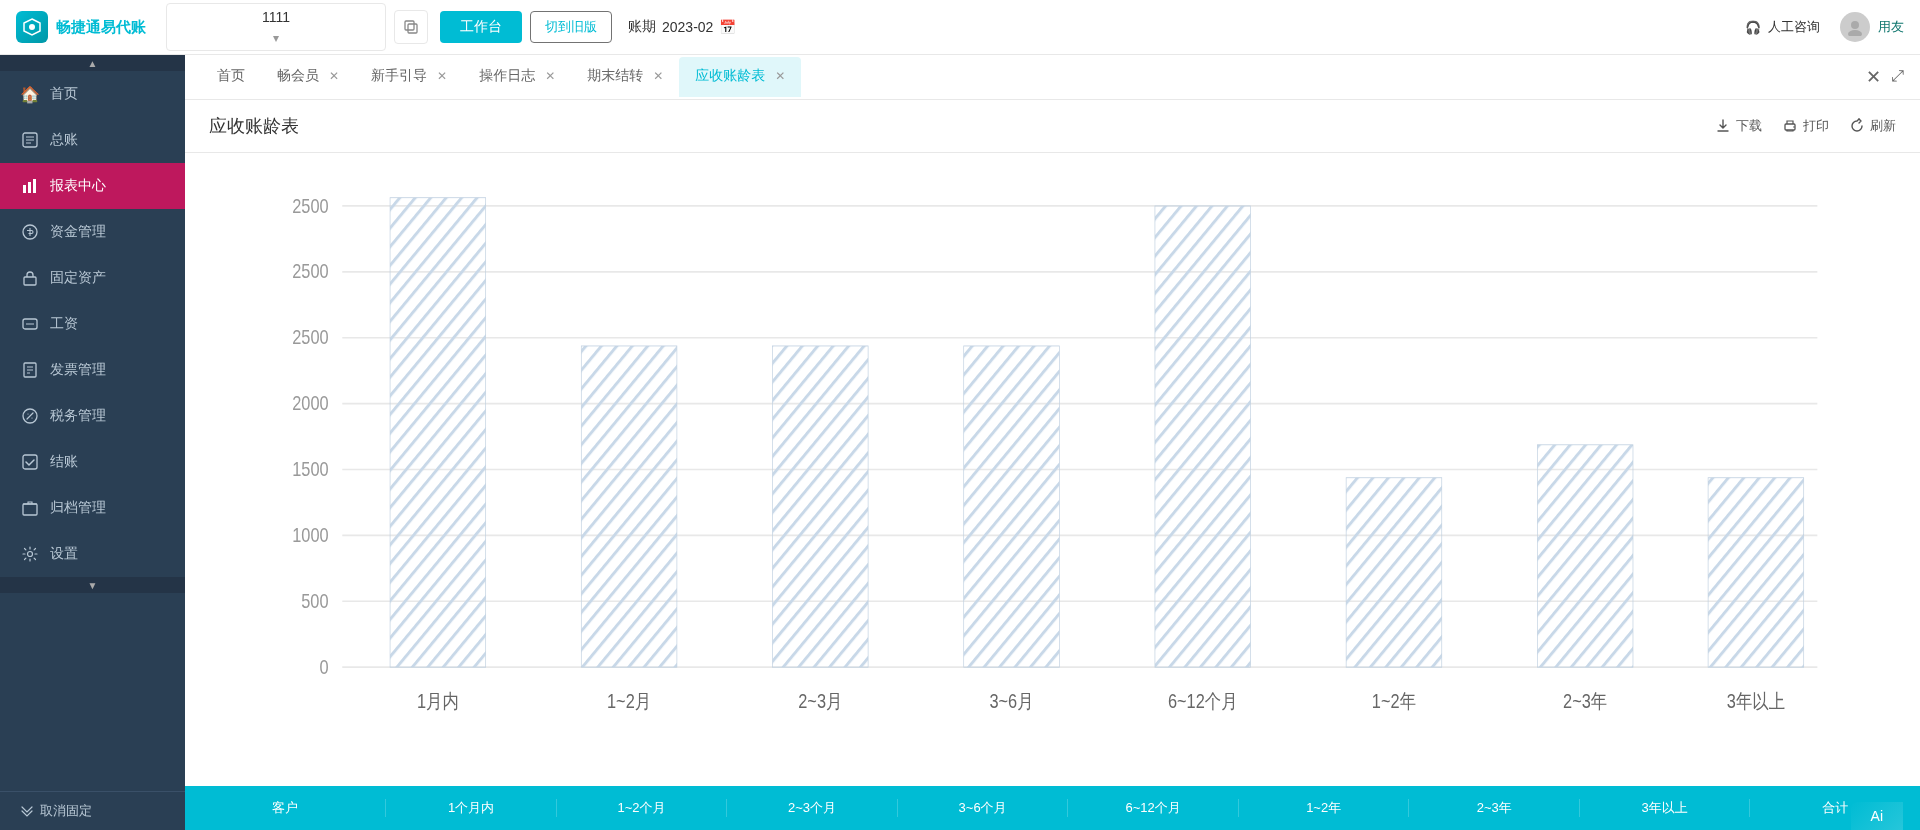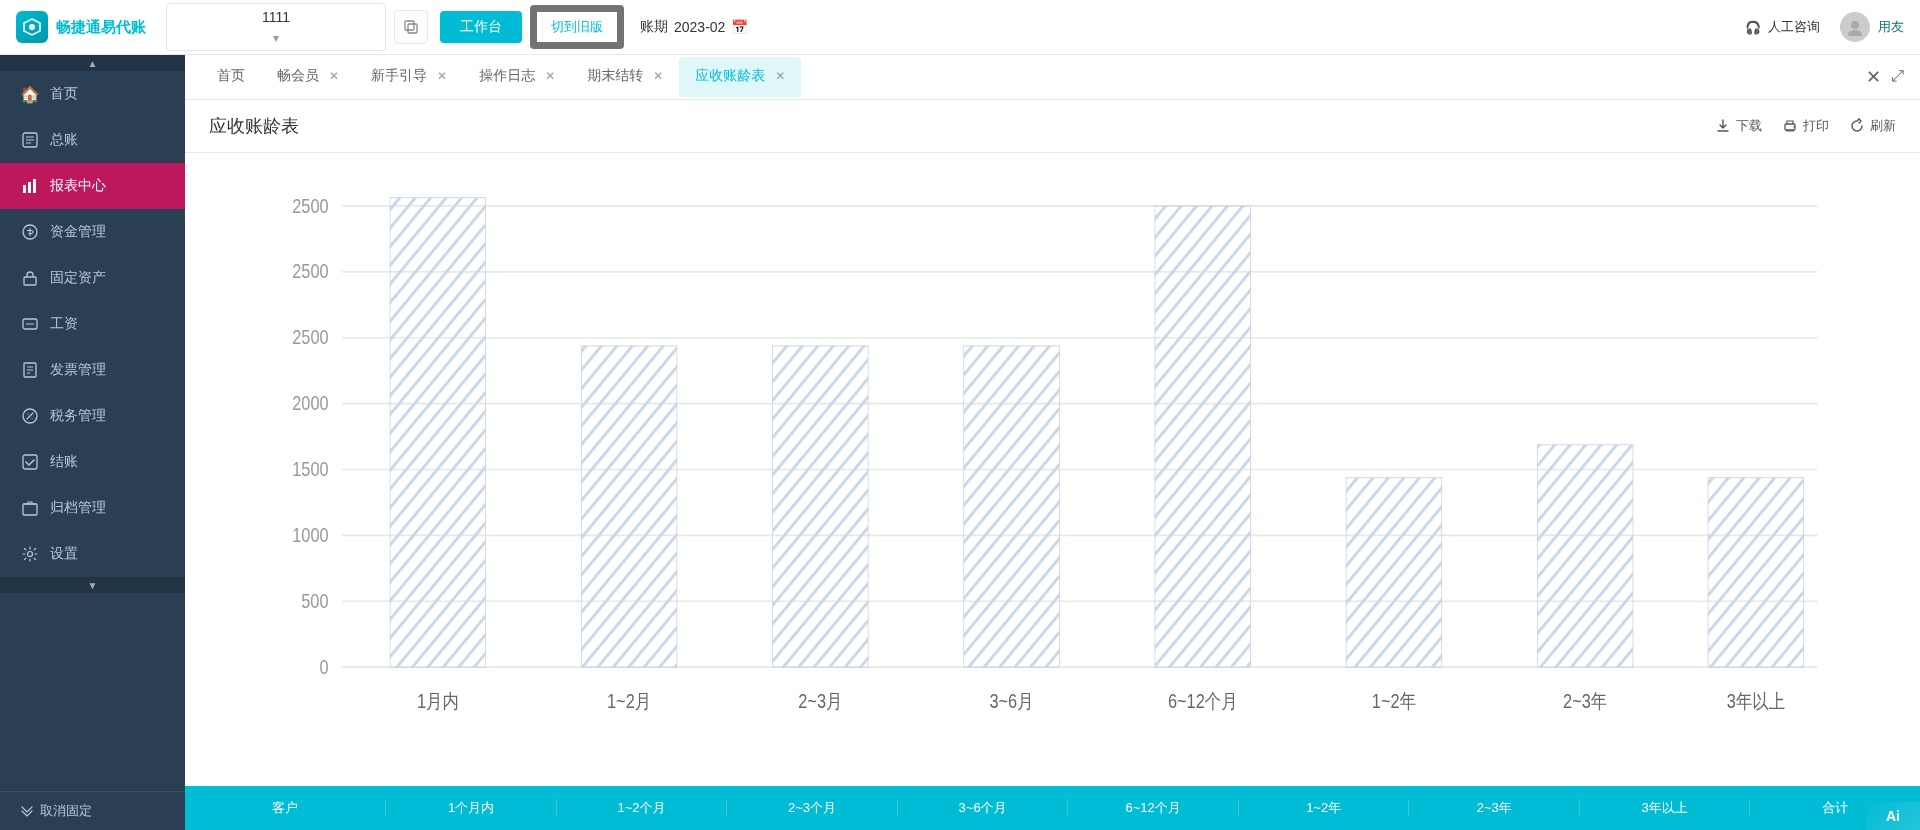--- a/index.html
+++ b/index.html
@@ -16,21 +16,21 @@
 
     
     .logo-area { display: flex; align-items: center; gap: 8px; }
     .logo-icon { width: 32px; height: 32px; background: linear-gradient(135deg, #00bcd4, #0097a7); border-radius: 6px; display: flex; align-items: center; justify-content: center; color: white; font-size: 14px; font-weight: bold; }
     .logo-text { color: #00bcd4; font-size: 15px; font-weight: bold; }
     .company-selector { display: flex; align-items: center; gap: 6px; margin-left: 20px; border: 1px solid #e8e8e8; border-radius: 4px; padding: 5px 12px; cursor: pointer; background: #fff; min-width: 220px; flex-direction: column; }
     .company-name { font-size: 14px; color: #333; }
     .chevron-down { color: #999; font-size: 12px; }
     .copy-btn { margin-left: 8px; width: 34px; height: 34px; border: 1px solid #e8e8e8; border-radius: 4px; display: flex; align-items: center; justify-content: center; cursor: pointer; background: #fff; color: #666; }
     .workbench-btn { margin-left: 12px; background: #00bcd4; color: white; border: none; border-radius: 4px; padding: 7px 20px; cursor: pointer; font-size: 14px; }
-    .old-version-btn { margin-left: 8px; border: 7px solid #737373; color: #00bcd4; border-radius: 4px; padding: 6px 14px; cursor: pointer; background: #fff; font-size: 13px; }
+    .old-version-btn { margin-left: 8px; border: 1px solid #737373; color: #00bcd4; border-radius: 4px; padding: 6px 14px; cursor: pointer; background: #fff; font-size: 13px; }
     .period-area { margin-left: 16px; display: flex; align-items: center; gap: 6px; color: #333; font-size: 14px; }
     .period-icon { color: #00bcd4; }
     .right-area { margin-left: auto; display: flex; align-items: center; gap: 20px; }
     .consultant-btn { display: flex; align-items: center; gap: 6px; color: #333; cursor: pointer; font-size: 13px; }
     .user-area { display: flex; align-items: center; gap: 8px; cursor: pointer; }
     .avatar { width: 30px; height: 30px; border-radius: 50%; background: #ccc; display: flex; align-items: center; justify-content: center; color: #666; font-size: 14px; }
     .username { color: #0f766e; font-size: 13px; }
 
     
     .sidebar-item { display: flex; align-items: center; gap: 10px; padding: 13px 20px; color: #b8c7d4; cursor: pointer; transition: background 0.2s; font-size: 14px; }
@@ -54,21 +54,21 @@
     .chart-area { flex: 1; background: #fff; margin: 0; padding: 20px 48px; position: relative; overflow: hidden; }
     .chart-svg { width: 100%; height: 100%; }
 
     
     .table-footer { height: 44px; background: #00bcd4; display: flex; align-items: center; flex-shrink: 0; }
     .table-col { flex: 1; text-align: center; color: #fff; font-size: 13px; font-weight: 500; padding: 0 8px; border-right: 1px solid rgba(255,255,255,0.2); }
     .table-col:first-child { flex: 1.2; }
     .table-col:last-child { border-right: none; }
 
     
-    .ai-badge { position: fixed; bottom: 0; right: 0; background: linear-gradient(135deg, #00bcd4, #26c6da); color: white; padding: 6px 20px; font-size: 14px; font-weight: bold; border-radius: 6px 0 0 0; cursor: pointer; }
+    .ai-badge { position: fixed; bottom: 0; right: 17px; background: linear-gradient(135deg, #00bcd4, #26c6da); color: white; padding: 6px 20px; font-size: 14px; font-weight: normal; border-radius: 6px 0 0 0; cursor: pointer; }
   </style>
 </head>
 <body>
 
 <div class="app-container">
 
   <div class="top-bar">
     <div class="logo-area">
       <div class="logo-icon">
         <svg width="20" height="20" viewBox="0 0 20 20">

